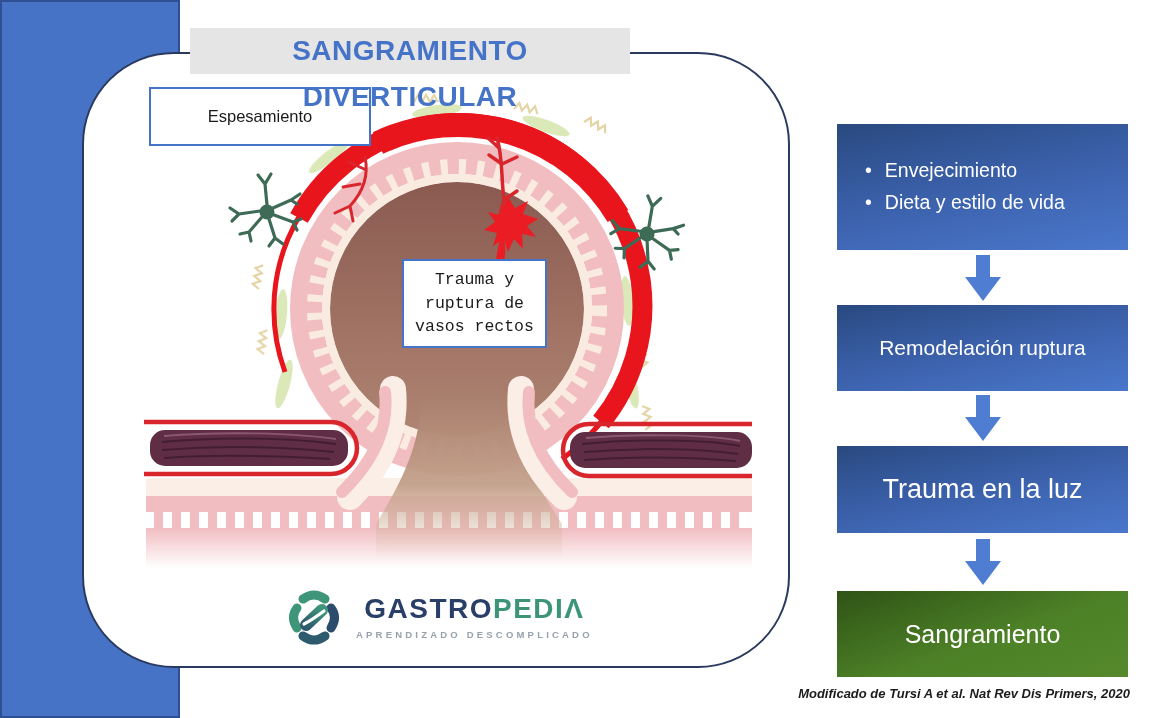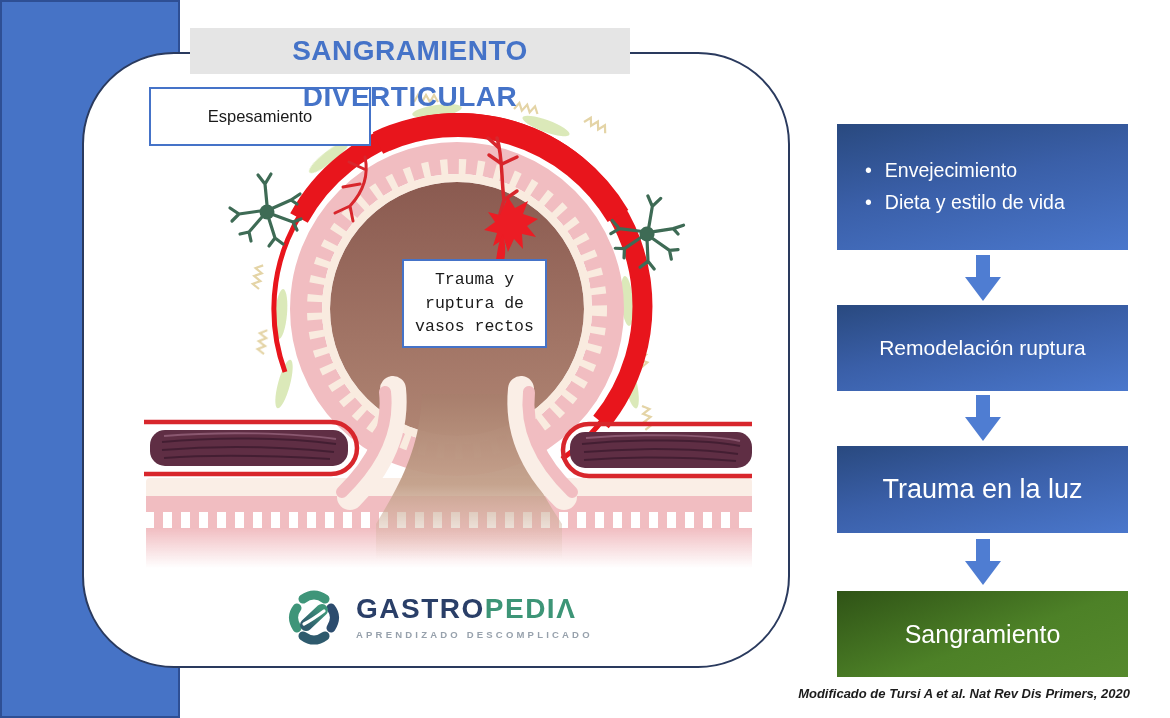--- a/index.html
+++ b/index.html
@@ -24,21 +24,21 @@
   
   .label-box{position:absolute;background:#ffffff;border:2px solid #4573c8;
              display:flex;flex-direction:column;justify-content:center;align-items:center;
              font-size:16.5px;color:#1a1a1a;line-height:1.45;text-align:center;z-index:20;}
   #thickening-box{left:65px;top:33px;width:218px;height:55px;}
   #trauma-box{left:318px;top:205px;width:141px;height:85px;font-family:Liberation Mono, monospace;}
 
   
   #logo{position:absolute;left:202px;top:532px;display:flex;align-items:center;gap:14px;z-index:20;}
   #logo-text{display:flex;flex-direction:column;}
-  #logo-brand{font-size:28px;font-weight:700;letter-spacing:1.5px;line-height:1.1;}
+  #logo-brand{font-size:28px;font-weight:700;letter-spacing:1.5px;line-height:1.1;text-align:center;}
   .brand-primary{color:#2a3f68;}
   .brand-secondary{color:#3d9577;}
   #logo-tagline{font-size:9.5px;font-weight:700;letter-spacing:3.2px;color:#97a1ac;margin-top:5px;}
 
   
   #flow{position:absolute;left:837px;top:0;width:291px;height:511px;margin-top:39px;}
   .flow-box{position:absolute;left:0;width:291px;color:#ffffff;box-sizing:border-box;
             display:flex;align-items:center;justify-content:center;text-align:center;}
   .flow-blue{background:linear-gradient(168deg,#29497f 0%,#3a5fa8 45%,#4a77cc 100%);}
   #flow-box-causes{top:85px;height:126px;justify-content:flex-start;padding-left:28px;}

